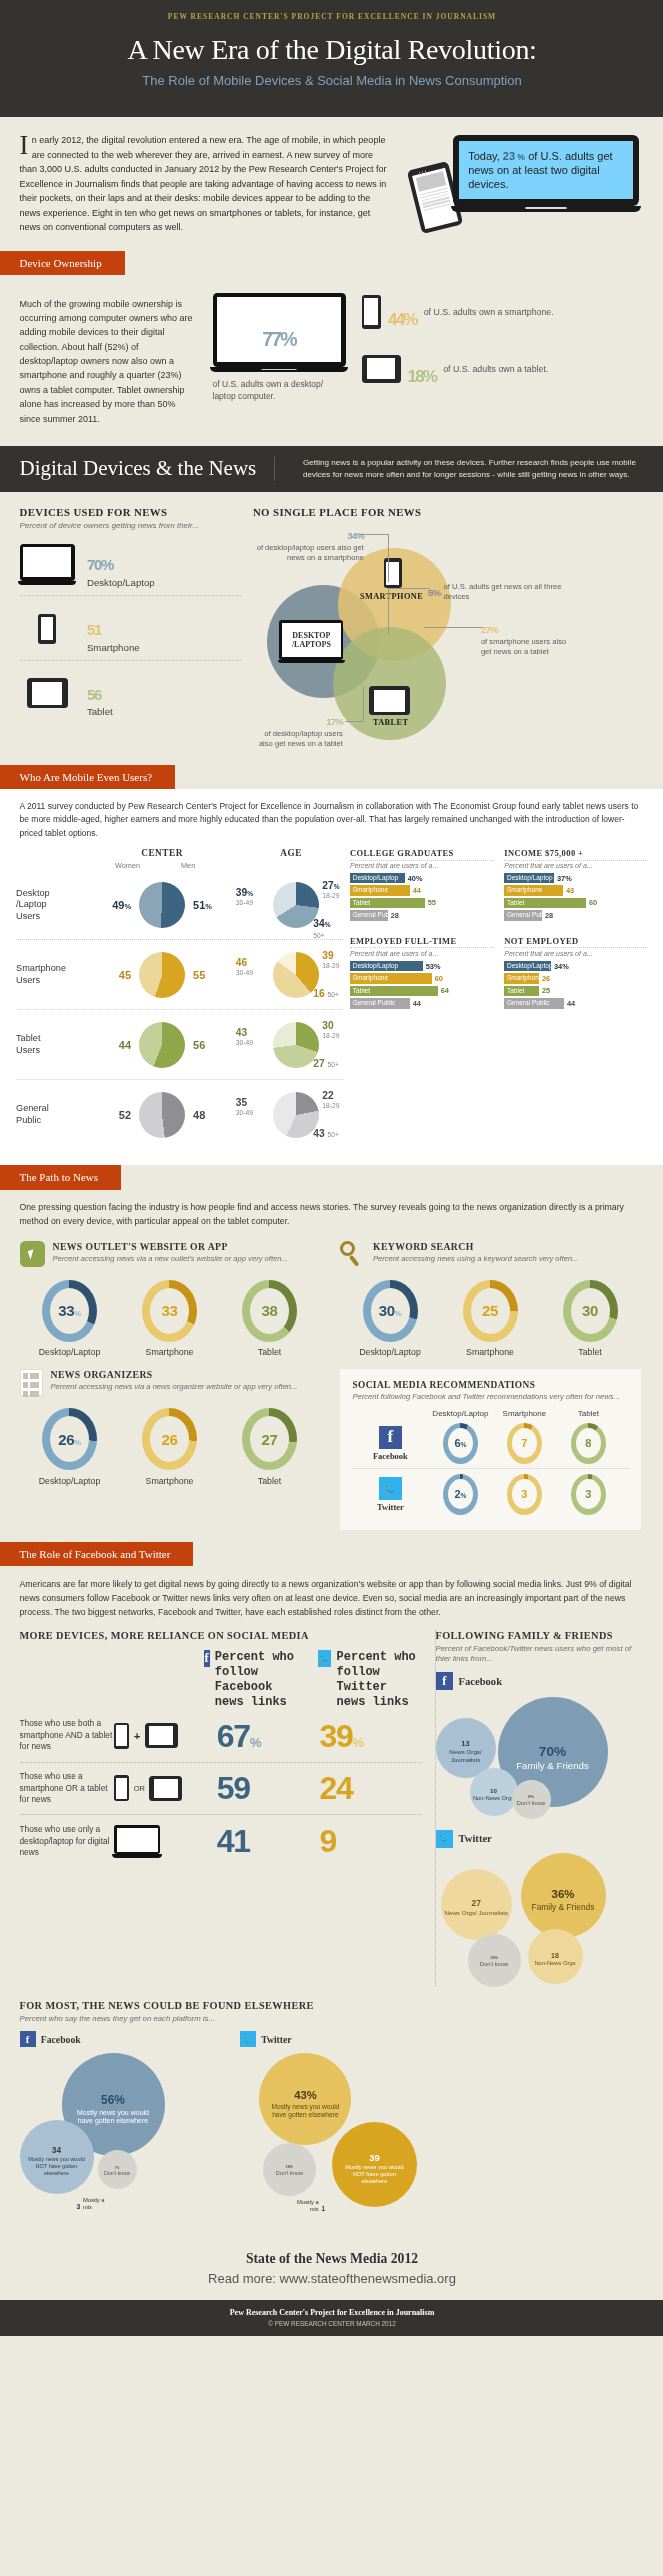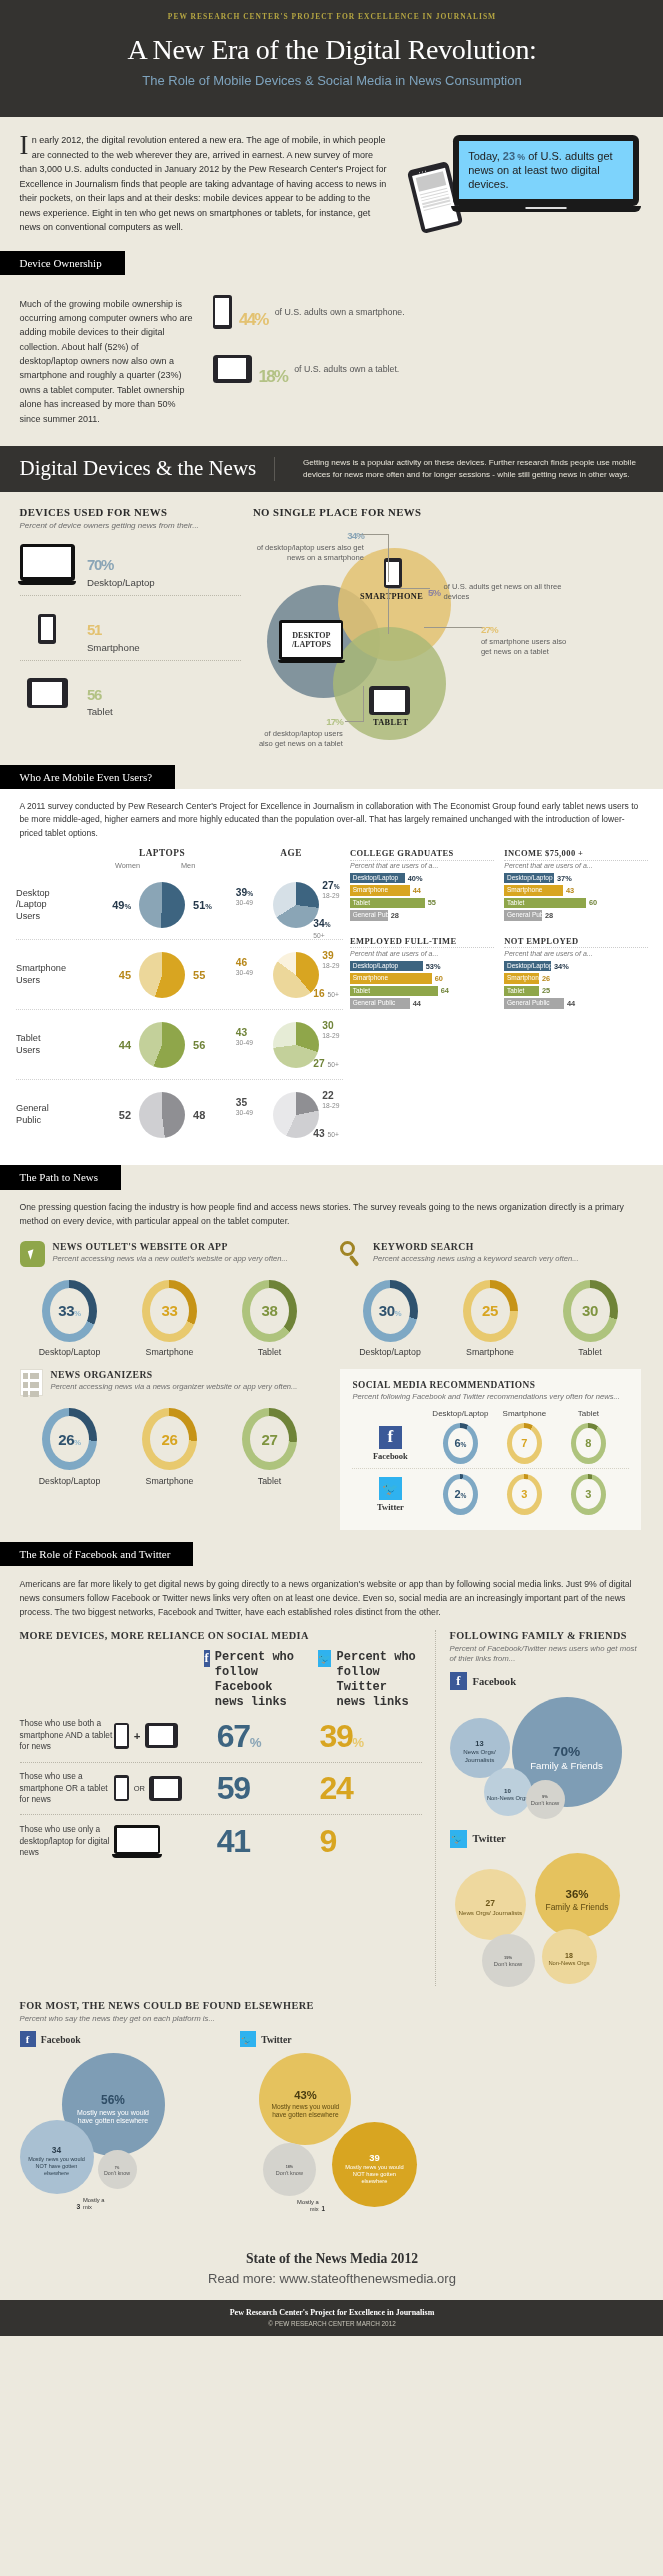--- a/index.html
+++ b/index.html
@@ -37,21 +37,21 @@
   .laptop-base::after { content:""; position:absolute; left:50%; transform:translateX(-50%);
                  top:1.8px; width:41px; height:1.8px; background:#ddd; }
   .tablet-tilt { position: absolute; left: 16px; top: 32px; width: 42px; height: 65px;
      background: #26252a; border-radius: 5.3px; transform: rotate(-14deg); padding: 6.2px 4.4px 4.4px; }
   .tablet-tilt .scr { background: #fff; height: 100%; padding: 2.7px; }
   .tablet-tilt .blk { background: #c9c9c9; height: 14px; margin-bottom: 2.7px; }
   .tablet-tilt .ln { background: #d8d8d8; height: 1.4px; margin-bottom: 1.8px; }
   .tablet-tilt .dots { position:absolute; top:2.7px; left:11.5px; font-size:3.5px; color:#fff; letter-spacing:1.8px;}
 
   
-  .tagbar { display: inline-block; background: #000000; color: #fff;
+  .tagbar { display: inline-block; background: #c2410c; color: #fff;
             font-family: "Liberation Serif", serif; font-size: 11px;
             padding: 6.2px 23px 6.2px 19.5px; margin-left: 0; }
   .bigbar { background: #343330; color: #fff; padding: 10.6px 19.5px; display: flex;
             align-items: center; gap: 17.7px; }
   .bigbar h2 { font-family: "Liberation Serif", serif; font-size: 21px; font-weight: normal;
                white-space: nowrap; }
   .bigbar .note { font-size: 8.1px; line-height: 1.5; color: #e9e6da;
                   border-left: 0.9px solid #5c5a55; padding-left: 28px; }
 
   
@@ -217,21 +217,21 @@
   .smr-cell { width: 64px; display:flex; justify-content:center; }
   .mini-donut { width: 35px; height: 41px; border-radius: 50%; display:flex;
                 align-items:center; justify-content:center; }
   .mini-donut .hole { width: 25px; height: 30px; background:#f8f7f2; border-radius:50%;
                       display:flex;align-items:center;justify-content:center; }
   .mini-donut .val { font-size: 11px; font-weight: bold; }
   .mini-donut .val span { font-size: 6.6px; }
 
   
   .fbtw-intro { padding: 10.6px 19.5px 10.6px; font-size: 8.7px; line-height: 1.62; }
-  .fbtw-grid { display: flex; padding: 0 19.5px 8.8px; gap: 14px; }
+  .fbtw-grid { display: flex; padding: 0 19.5px 8.8px; }
   .fbtw-left { width: 416px; border-right: 0.9px dotted #b9b6a9; padding-right: 12.4px; }
   .sec-h { font-family: "Liberation Serif", serif; font-size: 10.3px; font-weight: bold;
            letter-spacing: 0.4px; }
   .sec-sub { font-size: 7.8px; font-style: italic; color: #6e6e6e; line-height: 1.4; margin-top: 2.7px; }
   .colheads { display: flex; justify-content: flex-end; gap: 10.6px; margin-top: 8.8px; }
   .colheads .ch { width: 104px; display: flex; gap: 5.3px; align-items: flex-start; }
   .colheads .ch .tx { font-family: Liberation Mono, monospace; font-size: 12px; font-weight: bold;
                       line-height: 1.25; }
   .fbtw-row { display: flex; align-items: center; padding: 8.8px 0; }
   .fbtw-row + .fbtw-row { border-top: 0.9px dotted #b9b6a9; }
@@ -314,20 +314,29 @@
         </div>
         <div class="laptop-base"></div>
       </div>
     </div>
   </div>
 
   <div style="padding-left:0">
     <div class="tagbar">Device Ownership</div>
     <div class="own-wrap">
       <div class="own-text">Much of the growing mobile ownership is occurring among computer owners who are adding mobile devices to their digital collection. About half (52%) of desktop/laptop owners now also own a smartphone and roughly a quarter (23%) owns a tablet computer.  Tablet ownership alone has increased by more than 50% since summer 2011.</div>
+      <div class="own-laptop">
+        <div class="laptop2">
+            <div class="scr">
+              <div class="n77"><span>77</span><span>%</span></div>
+            </div>
+          </div>
+        <div class="laptop2-base"></div>
+        <div class="cap">of U.S. adults own a desktop/ laptop computer.</div>
+      </div>
       <div class="own-right">
         <div class="own-row">
           <div class="phone-ico">
               <div class="s"></div>
             </div>
           <div class="bignum gold"><span>44</span><span>%</span></div>
           <div class="lbl">of U.S. adults own a smartphone.</div>
         </div>
         <div class="own-row">
           <div class="tab-ico">
@@ -441,21 +450,21 @@
   </div>
 
   <div>
     <div class="tagbar">Who Are Mobile Even Users?</div>
     <div class="who">
       <div class="who-intro">A 2011 survey conducted by Pew Research Center's Project for Excellence in Journalism in collaboration with The Economist Group found early tablet news users to be more middle-aged, higher earners and more highly educated than the population over-all. That has largely remained unchanged with the introduction of lower-priced tablet options.</div>
       <div class="who-grid">
         <div class="who-left">
           <div class="who-head">
             <div class="sp"></div>
-            <div class="gtitle g1">LAPTOPS</div>
+            <div class="gtitle g1">CENTER</div>
             <div class="gtitle g2">AGE</div>
           </div>
           <div class="who-subhead">
             <div class="sp"></div>
             <div class="w">Women</div>
             <div class="m">Men</div>
           </div>
           <div id="who-rows">
               <div class="who-row">
                 <div class="who-name">Desktop<br>/Laptop<br>Users</div>

